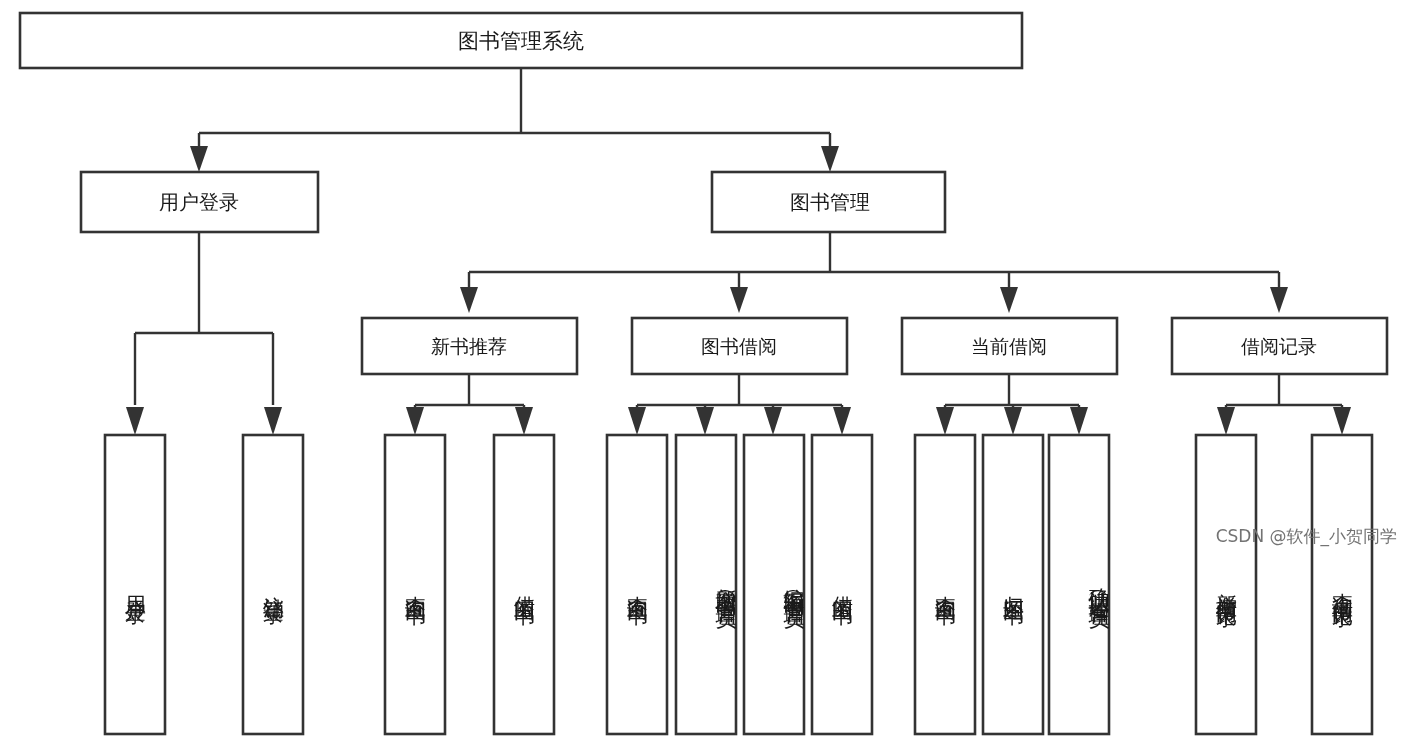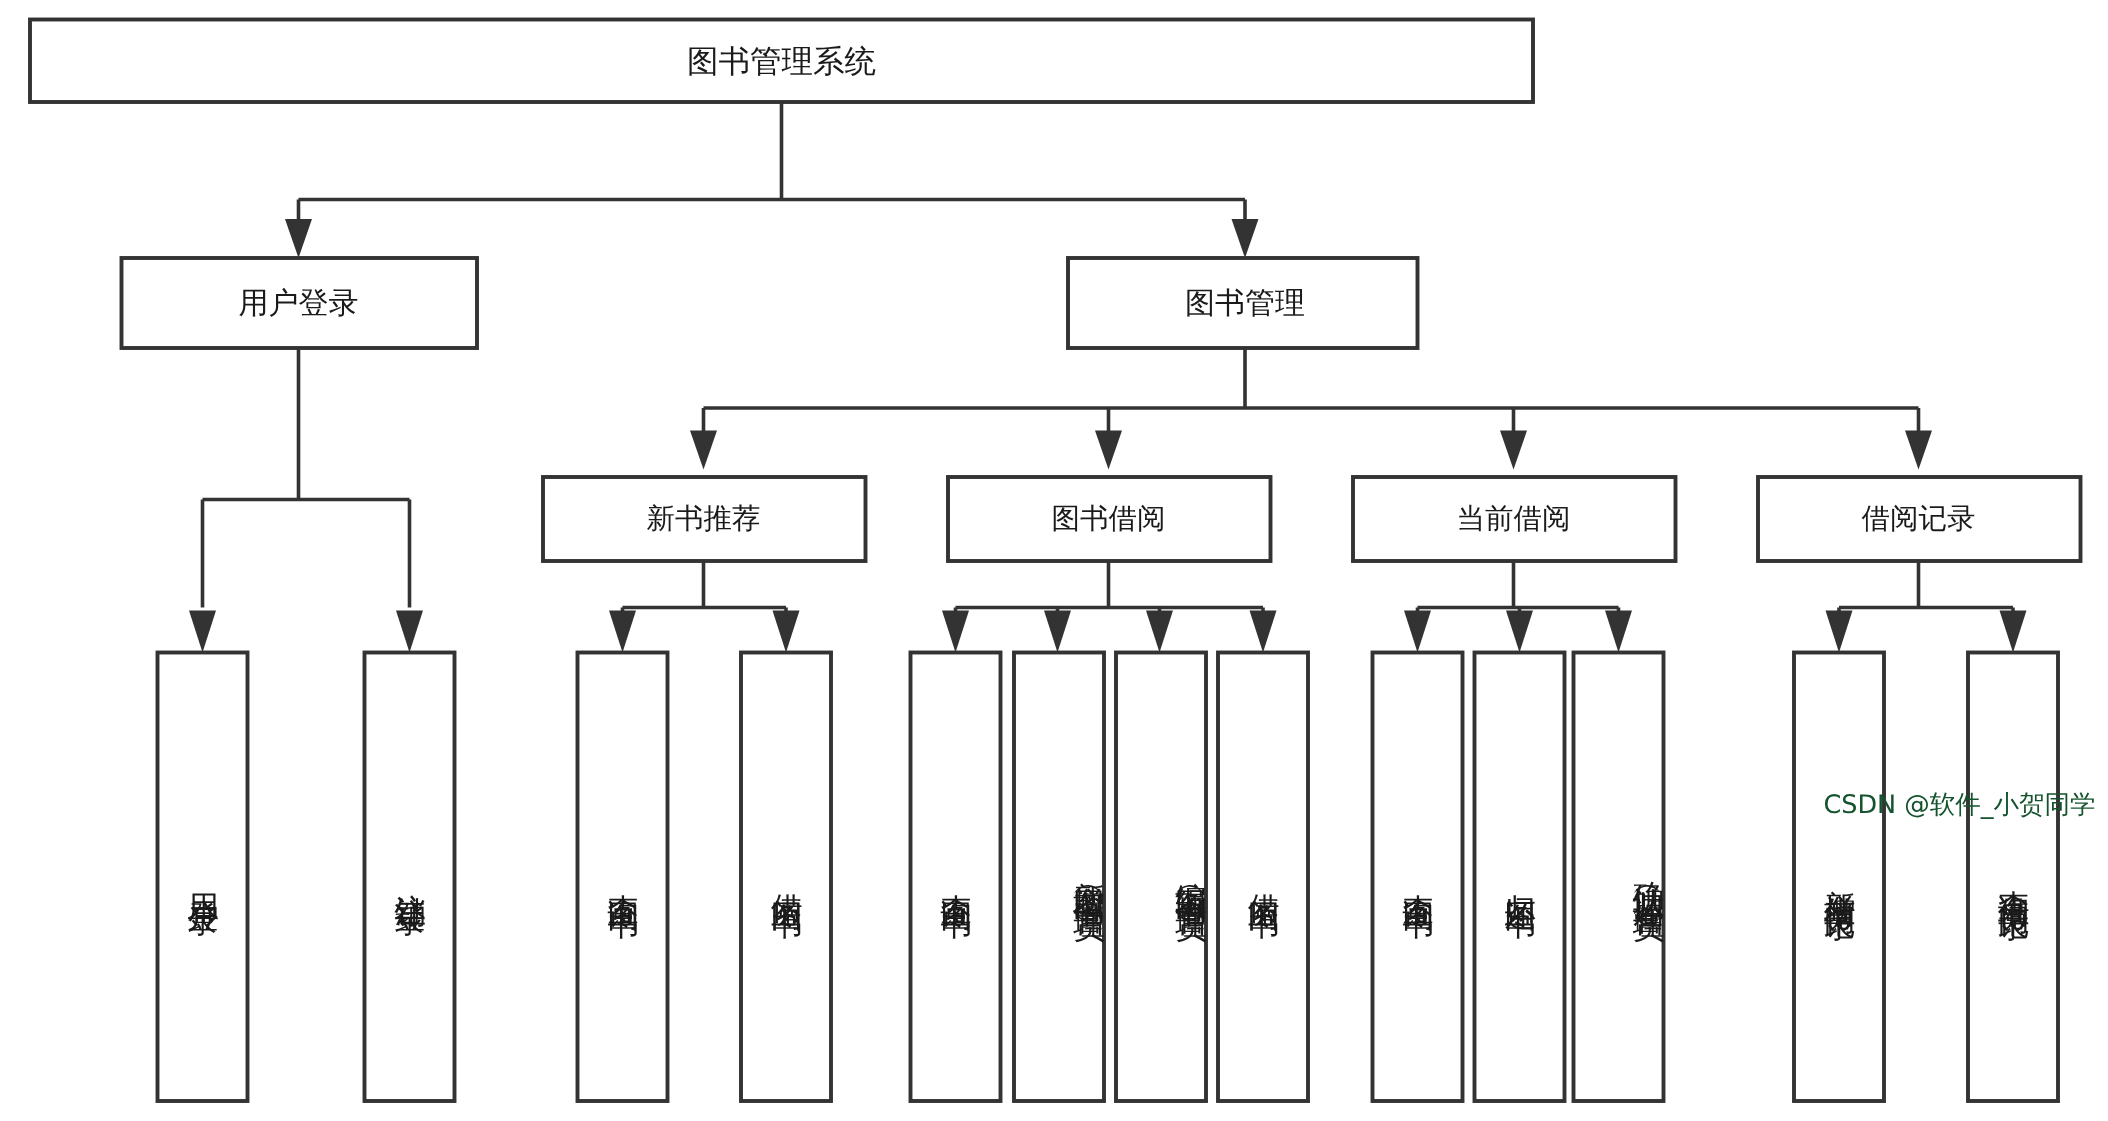--- a/index.html
+++ b/index.html
@@ -70,21 +70,21 @@
     text-align: center;
     white-space: nowrap;
     pointer-events: none;
   }
   .watermark {
     position: absolute;
     right: 8px;
     bottom: 4px;
     font-family: "DejaVu Sans", "Liberation Sans", sans-serif;
     font-size: 17px;
-    color: #14532d;
+    color: #737373;
     white-space: nowrap;
   }
 </style>
 </head>
 <body>
 
 <div id="diagram-root">
 
   <svg class="diagram-svg" viewBox="0 0 1405 747">
 

